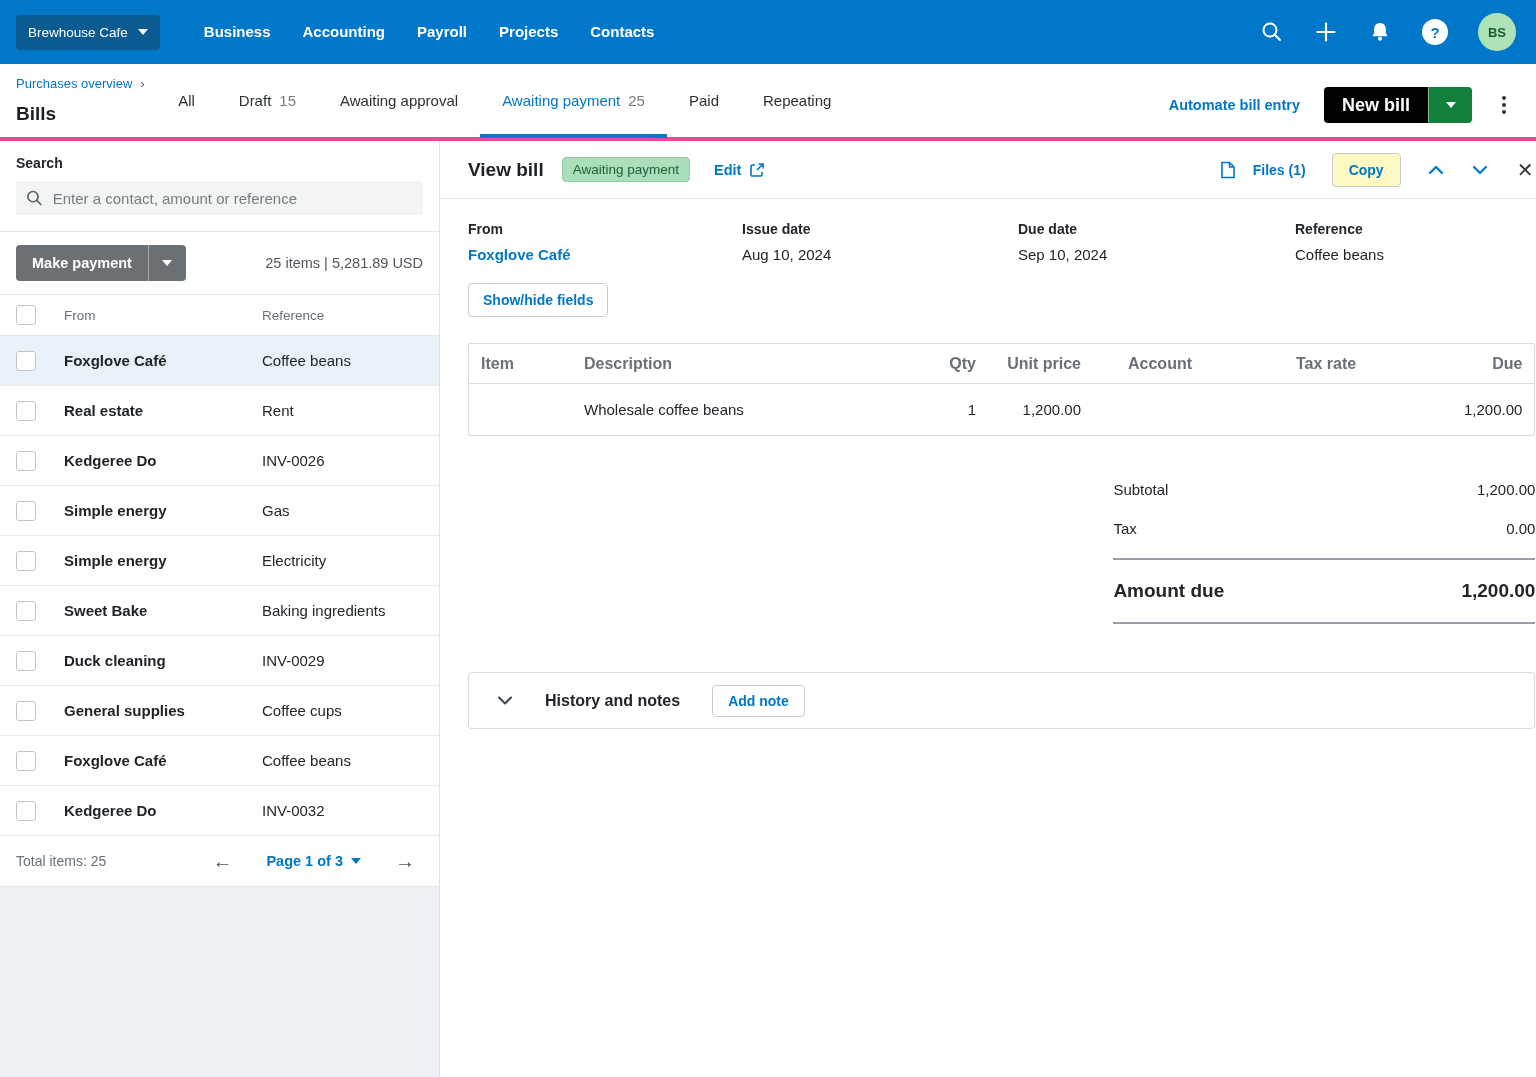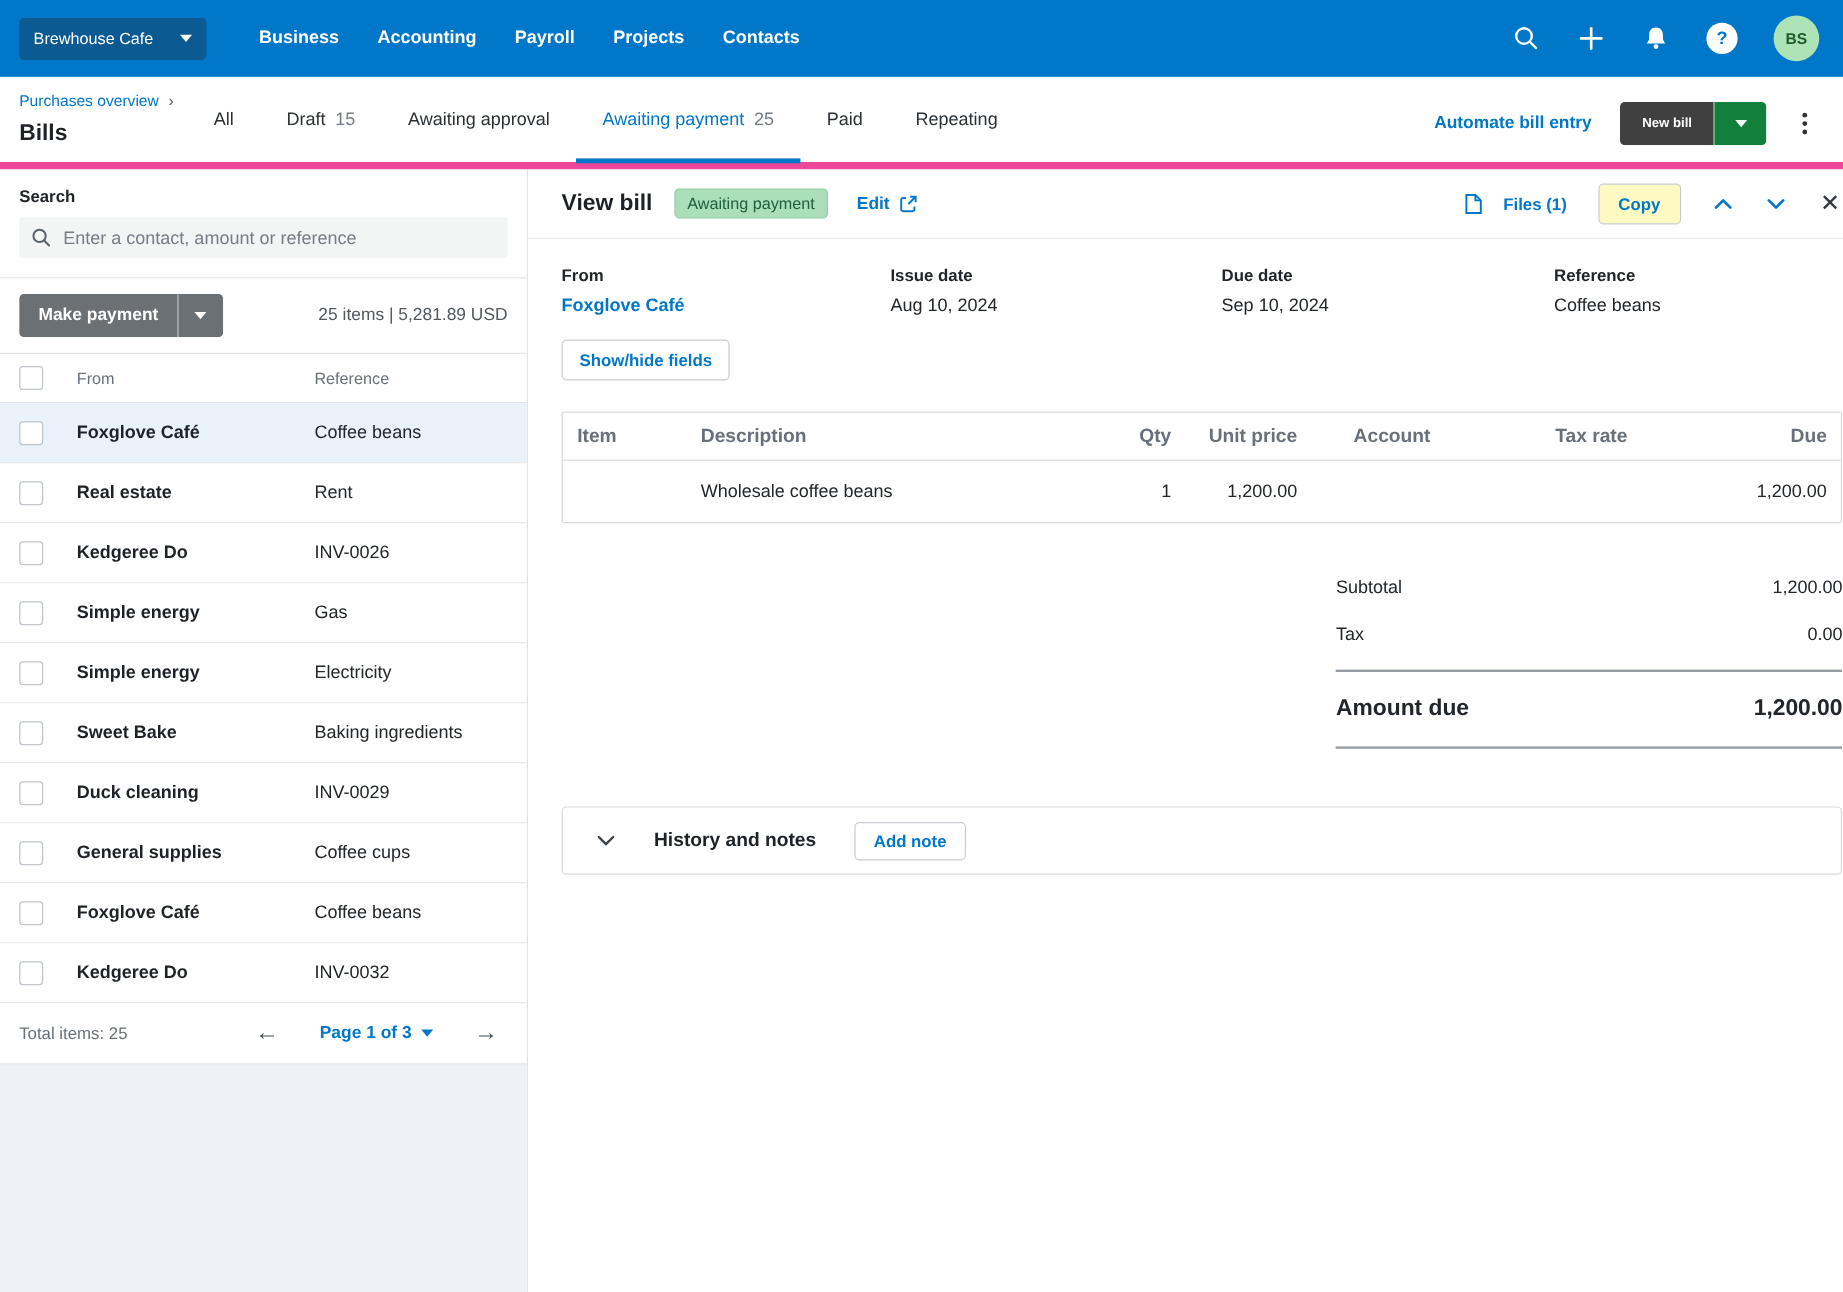--- a/index.html
+++ b/index.html
@@ -2,44 +2,44 @@
 <html><head>
 <meta charset="utf-8">
 <style>
   * { margin:0; padding:0; box-sizing:border-box; }
   html,body { width:1536px; height:1077px; }
   body { font-family:"Liberation Sans","DejaVu Sans",sans-serif; background:#fff; color:#22262a; }
   .root { width:1536px; height:1077px; overflow:hidden; display:flex; flex-direction:column; }
 
   
   .topbar { height:64px; background:#0077C8; display:flex; align-items:center; flex-shrink:0; padding:0 20px 0 16px; }
-  .orgbox { background:#0B5A91; color:#fff; height:35px; border-radius:4px; display:flex; align-items:center; gap:22px; padding:0 12px; font-size:13.5px; cursor:pointer; }
+  .orgbox { background:#0B5A91; color:#fff; height:35px; border-radius:4px; display:flex; align-items:center; gap:10px; padding:0 12px; font-size:13.5px; cursor:pointer; }
   .caret-down { width:0; height:0; border-left:5px solid transparent; border-right:5px solid transparent; border-top:6px solid #fff; }
   .topnav { display:flex; align-items:center; margin-left:28px; gap:0; }
   .topnav .nav-item { color:#fff; font-weight:700; font-size:15px; padding:0 16px; cursor:pointer; line-height:64px; }
   .top-icons { margin-left:auto; display:flex; align-items:center; gap:30px; }
   .tool-icon { width:24px; height:24px; display:flex; align-items:center; justify-content:center; cursor:pointer; }
   .help-circle { width:26px; height:26px; border-radius:50%; background:#fff; color:#0077C8; font-weight:700; font-size:15px; display:flex; align-items:center; justify-content:center; cursor:pointer; }
   .avatar { width:38px; height:38px; border-radius:50%; background:#AEE3B5; color:#1F5B2E; font-weight:700; font-size:13px; display:flex; align-items:center; justify-content:center; cursor:pointer; }
 
   
-  .pagehead { height:77px; border-bottom:6px solid #ec4899; display:flex; align-items:flex-end; padding:0 24px 0 16px; position:relative; flex-shrink:0; }
+  .pagehead { height:77px; border-bottom:4px solid #ec4899; display:flex; align-items:flex-end; padding:0 24px 0 16px; position:relative; flex-shrink:0; }
   .head-left { padding-bottom:12px; }
   .breadcrumb { position:absolute; top:12px; left:16px; font-size:13px; color:#0077C8; display:flex; gap:8px; align-items:center; cursor:pointer; }
   .breadcrumb .sep { color:#556; font-size:13px; }
   .page-title { font-size:19px; font-weight:700; color:#1e2226; }
   .tabs { display:flex; align-items:flex-end; margin-left:100px; height:100%; }
   .tab { display:flex; gap:8px; align-items:center; font-size:15px; color:#2b3034; padding:0 22px; height:100%; align-items:center; cursor:pointer; position:relative; }
   .tab .cnt { color:#747B82; }
   .tab.active { color:#0077C8; }
   .tab.active::after { content:""; position:absolute; left:0; right:0; bottom:-1px; height:4px; background:#0077C8; }
   .head-right { margin-left:auto; display:flex; align-items:center; gap:24px; padding-bottom:14px; }
   .automate { color:#0077C8; font-weight:700; font-size:14.5px; cursor:pointer; }
   .newbill { display:flex; height:36px; border-radius:4px; overflow:hidden; cursor:pointer; }
-  .newbill .main { background:#404040; color:#fff; font-weight:700; font-size:11px; display:flex; align-items:center; padding:0 18px; }
+  .newbill .main { background:#000000; color:#fff; font-weight:700; font-size:18px; display:flex; align-items:center; padding:0 18px; }
   .newbill .arrow { background:#12803C; border-left:1px solid rgba(255,255,255,0.45); width:44px; display:flex; align-items:center; justify-content:center; }
   .kebab { display:flex; flex-direction:column; gap:3px; padding:6px; cursor:pointer; }
   .kebab i { width:4px; height:4px; border-radius:50%; background:#2F3338; }
 
   
   .main { flex:1; display:flex; min-height:0; }
   .leftpanel { width:440px; flex-shrink:0; border-right:1px solid #E1E4E7; display:flex; flex-direction:column; background:#fff; }
   .search-sec { padding:14px 16px 16px; border-bottom:1px solid #E4E6E9; }
   .search-label { font-size:14px; font-weight:700; margin-bottom:10px; }
   .search-wrap { background:#F3F4F4; height:34px; display:flex; align-items:center; padding:0 10px; gap:10px; border-radius:2px; }

